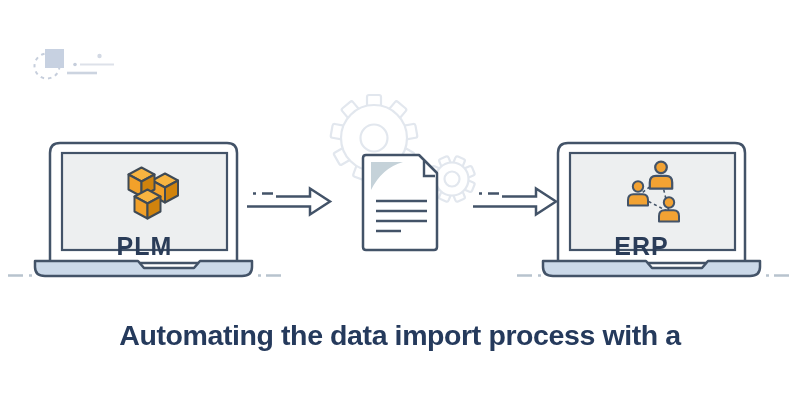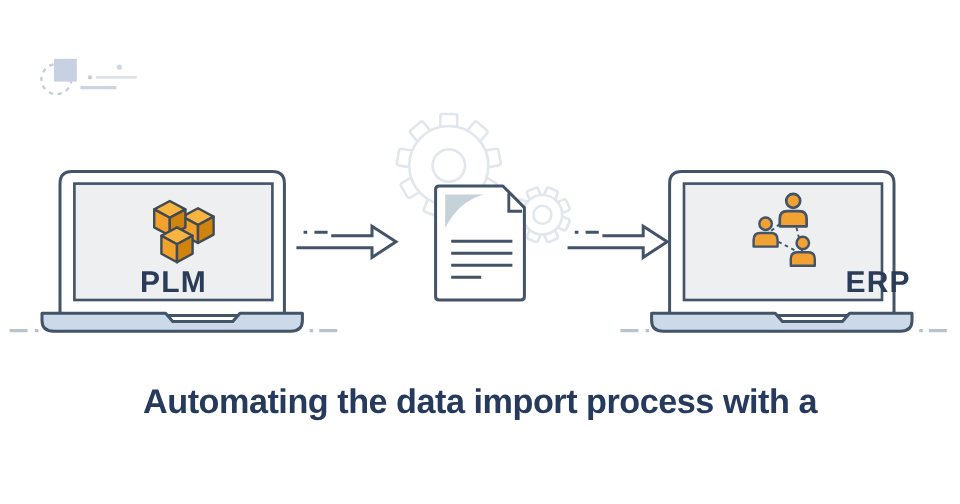--- a/index.html
+++ b/index.html
@@ -18,21 +18,21 @@
   .arrow   {stroke:#435368;stroke-width:2.5;fill:none;stroke-linejoin:miter;}
   .cube-top  {fill:#f8b440;stroke:#3f4a55;stroke-width:2;stroke-linejoin:round;}
   .cube-left {fill:#f2a12a;stroke:#3f4a55;stroke-width:2;stroke-linejoin:round;}
   .cube-right{fill:#d0830d;stroke:#3f4a55;stroke-width:2;stroke-linejoin:round;}
   .person-fill{fill:#f2a233;stroke:#435368;stroke-width:2;stroke-linejoin:round;}
   .net-line{stroke:#435368;stroke-width:1.6;fill:none;stroke-dasharray:3 3;}
   .decor-dash{stroke:#c6cedc;stroke-width:2;fill:none;stroke-dasharray:3.5 4;}
 
   
   .node-label{position:absolute;width:165px;text-align:center;
-              font-size:25px;font-weight:700;letter-spacing:1px;color:#2a3c58;}
+              font-size:25px;font-weight:700;letter-spacing:1px;color:#2a3c58;margin-top:11px;}
   .caption{position:absolute;left:0;top:316px;width:800px;text-align:center;
            color:#253a5c;font-weight:700;font-size:28.5px;line-height:39px;
            letter-spacing:-0.4px;}
   .caption div{white-space:nowrap;}
 </style>
 </head>
 <body>
 
 <div class="stage">
 
@@ -126,18 +126,18 @@
       <g>
         <path class="net-line" d="M638,196 L661,178 M661,178 L669,212 M638,196 L669,212"></path>
         <use href="#person" transform="translate(661,178) scale(1.12)"></use>
         <use href="#person" transform="translate(638,196)"></use>
         <use href="#person" transform="translate(669,212)"></use>
       </g>
     </g>
   </svg>
 
   <div class="node-label" style="left:62px;top:221px;">PLM</div>
-  <div class="node-label" style="left:594px;top:221px;text-align:right;">ERP</div>
+  <div class="node-label" style="left:559px;top:221px;">ERP</div>
 
   <div class="caption">
     <div>Automating the data import process with a</div>
   </div>
 </div>
 
 </body></html>

